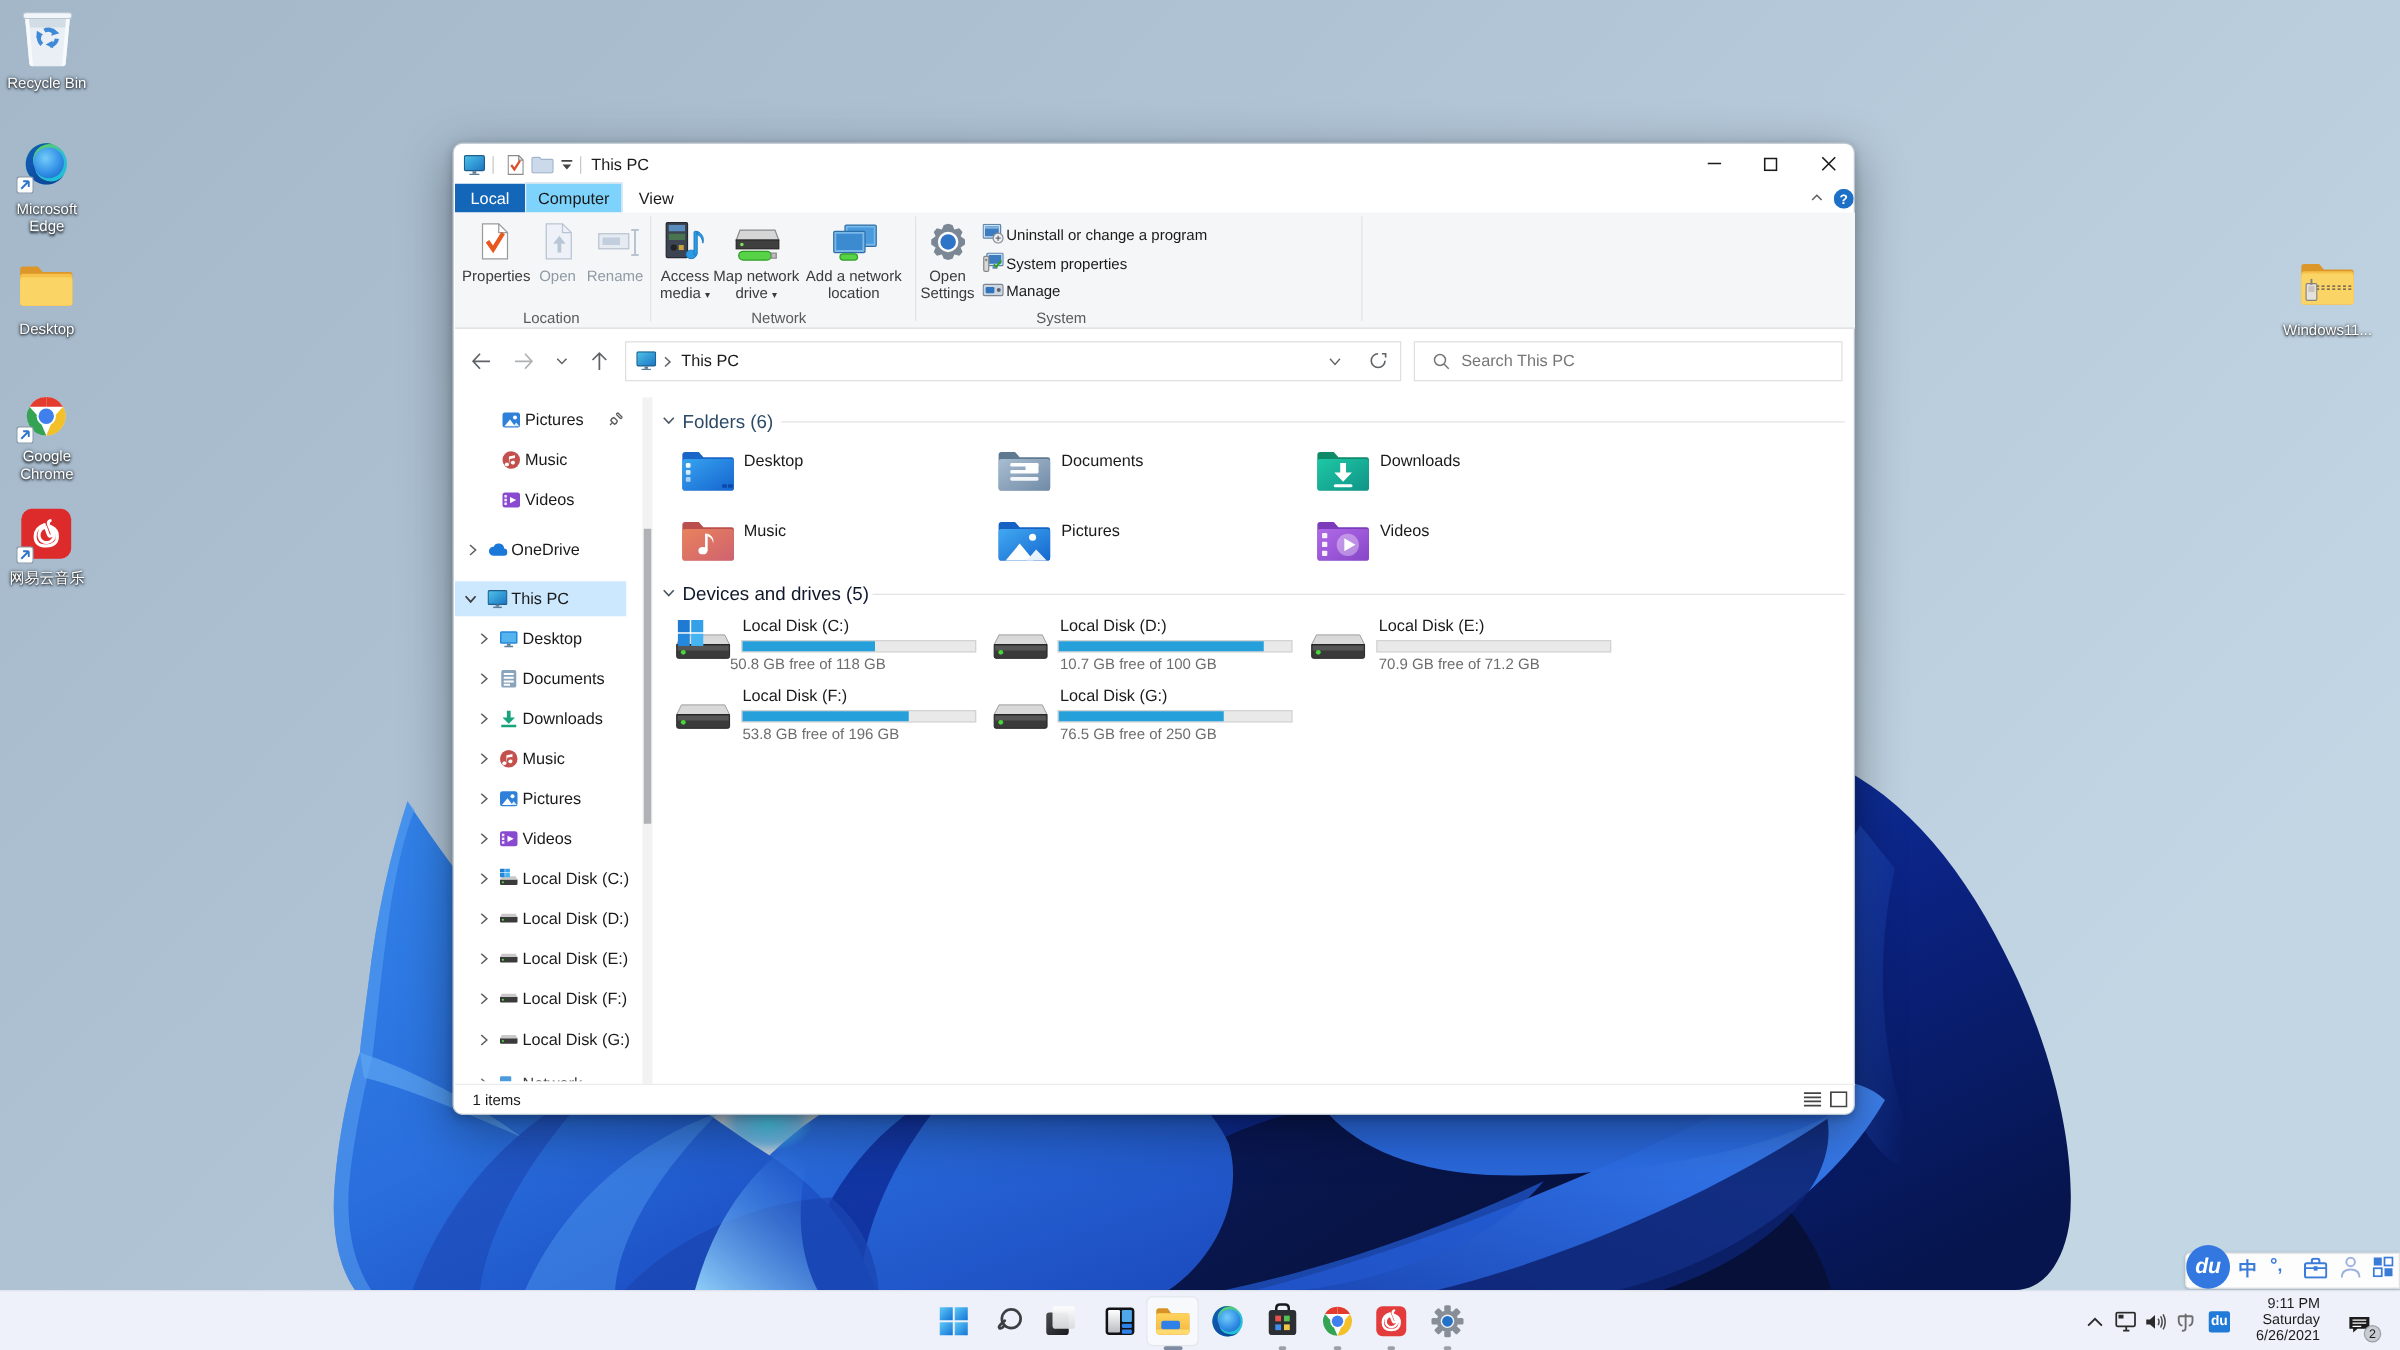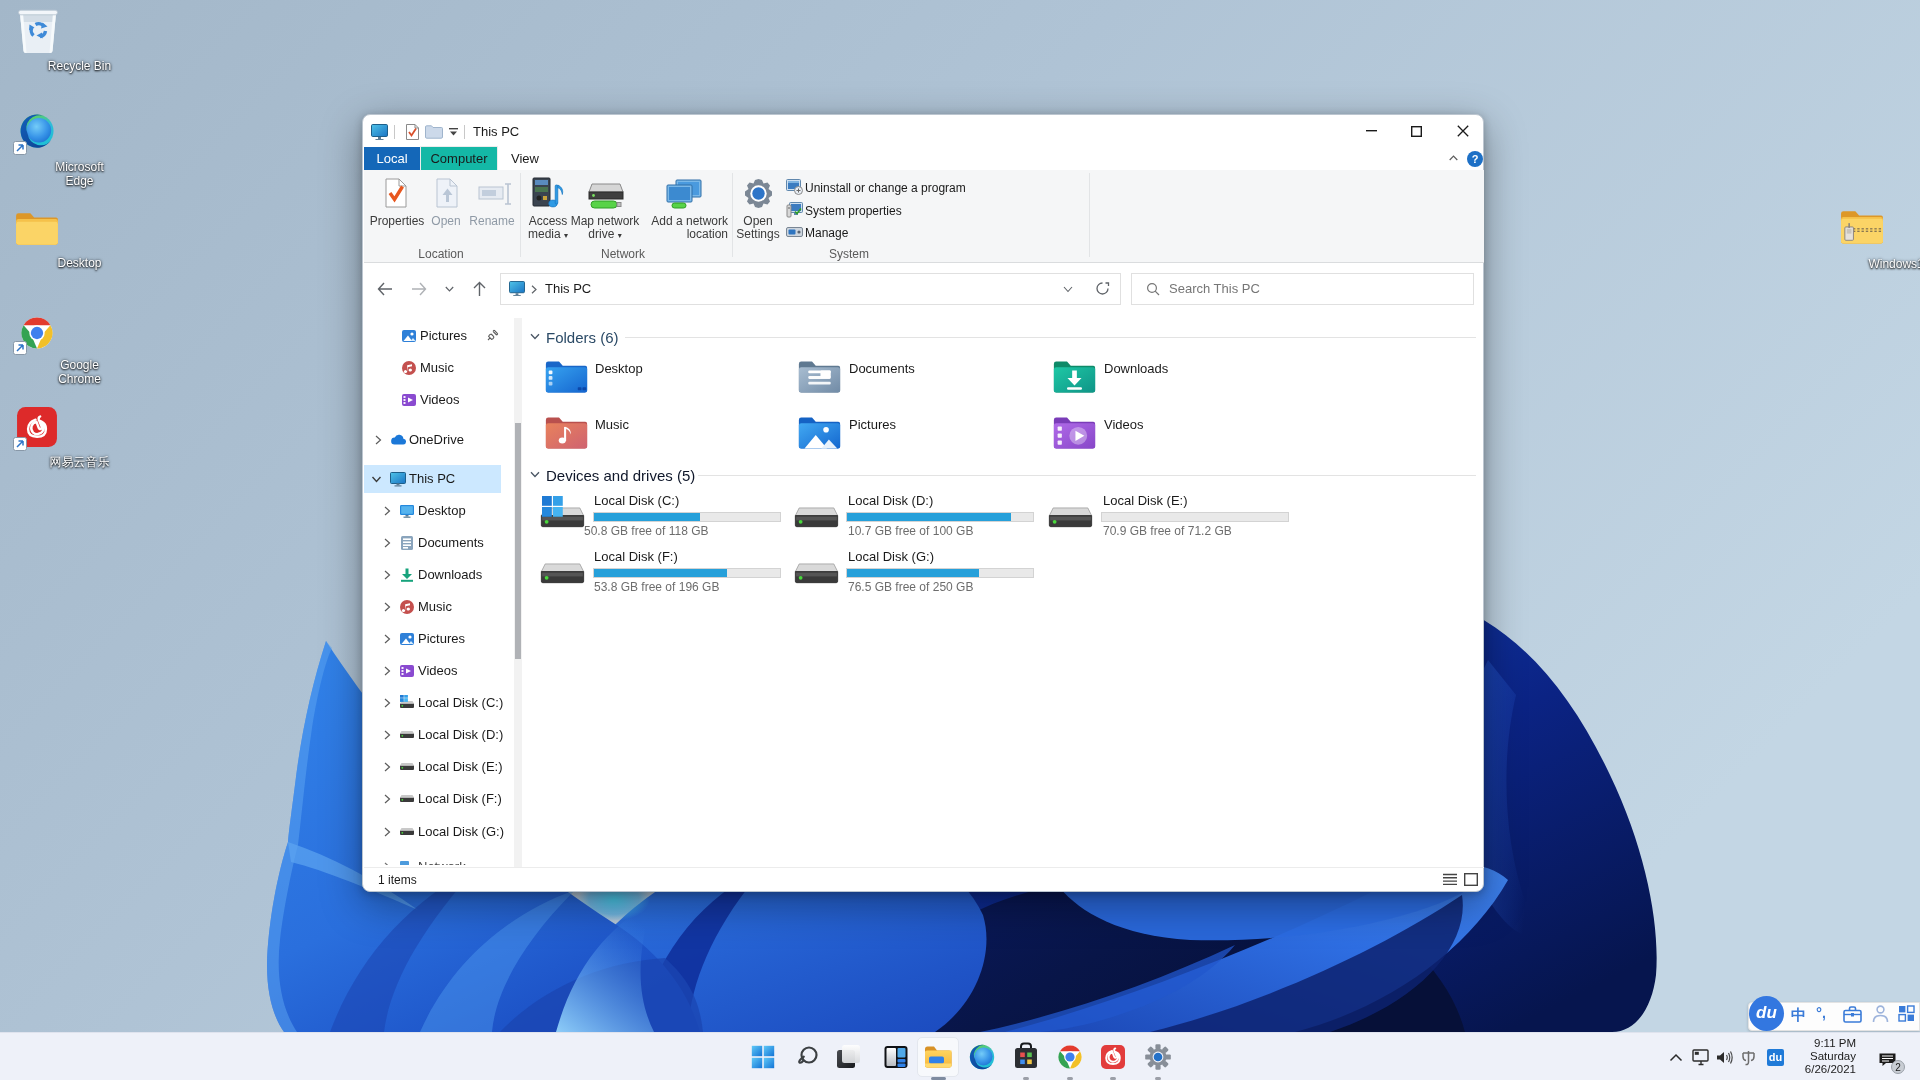--- a/index.html
+++ b/index.html
@@ -1,17 +1,17 @@
 <!DOCTYPE html>
 <html><head><meta charset="utf-8">
 <style>
 html,body{margin:0;padding:0;width:1920px;height:1080px;overflow:hidden;font-family:"Liberation Sans",sans-serif;}
 .abs{position:absolute;}
 #desk{position:relative;width:1920px;height:1080px;overflow:hidden;}
-.dlabel{position:absolute;color:#fff;font-size:12px;text-align:center;text-shadow:0 1px 2px rgba(0,0,0,.95),0 0 3px rgba(0,0,0,.7);line-height:14px;margin-left:42px;}
+.dlabel{position:absolute;color:#fff;font-size:12px;text-align:center;text-shadow:0 1px 2px rgba(0,0,0,.95),0 0 3px rgba(0,0,0,.7);line-height:14px;}
 
 #win{position:absolute;left:362px;top:114px;width:1122px;height:778px;background:#fff;border-radius:8px;box-shadow:0 12px 40px rgba(0,0,0,.38),0 2px 8px rgba(0,0,0,.22);border:1px solid #bcc6d0;box-sizing:border-box;}
 .t12{font-size:12px;color:#1a1a1a;}
 .t13{font-size:13px;color:#1a1a1a;}
 .ribbonsep{position:absolute;top:58px;width:1px;height:84px;background:#e2e4e6;}
 .rbtxt{position:absolute;font-size:12px;color:#3b3b3b;text-align:center;line-height:13px;}
 .grplabel{position:absolute;top:132px;font-size:12px;color:#5a5a5a;text-align:center;width:120px;}
 .sideitem{position:absolute;font-size:13px;color:#1a1a1a;height:28px;line-height:28px;}
 .tile-label{position:absolute;font-size:13px;color:#1a1a1a;}
 .free{position:absolute;font-size:12px;color:#6d6d6d;}
@@ -316,21 +316,21 @@
         <rect width="11" height="1.4" fill="#1a1a1a"></rect>
       </svg>
  <svg class="abs" style="left:1048px;top:11px" width="11" height="11" viewBox="0 0 11 11">
         <rect x="0.7" y="0.7" width="9.6" height="9.6" fill="none" stroke="#1a1a1a" stroke-width="1.4"></rect>
       </svg>
  <svg class="abs" style="left:1094px;top:10px" width="12" height="12" viewBox="0 0 12 12">
         <path d="M0.8 0.8 L11.2 11.2 M11.2 0.8 L0.8 11.2" stroke="#1a1a1a" stroke-width="1.3"></path>
       </svg>
 
  <div class="abs" style="left:1px;top:32px;width:56px;height:23px;background:#1467b8;color:#fff;font-size:13px;text-align:center;line-height:23px;">Local</div>
- <div class="abs" style="left:57px;top:31px;width:78px;height:24px;background:#14b8a6;border:1px solid #ececec;border-bottom:none;box-sizing:border-box;font-size:13px;text-align:center;line-height:23px;color:#1a1a1a;">Computer</div>
+ <div class="abs" style="left:57px;top:31px;width:78px;height:24px;background:#7dd3fc;border:1px solid #ececec;border-bottom:none;box-sizing:border-box;font-size:13px;text-align:center;line-height:23px;color:#1a1a1a;">Computer</div>
  <div class="abs" style="left:135px;top:32px;width:54px;height:23px;font-size:13px;text-align:center;line-height:23px;color:#1a1a1a;">View</div>
  <svg class="abs" style="left:1086px;top:40px" width="9" height="6" viewBox="0 0 9 6">
         <path d="M0.7 5 L4.5 1.2 L8.3 5" fill="none" stroke="#5c5c5c" stroke-width="1.2"></path>
       </svg>
  <svg class="abs" style="left:1104px;top:36px" width="16" height="16" viewBox="0 0 16 16">
         <circle cx="8" cy="8" r="8" fill="#1d70c6"></circle>
         <text x="8" y="12" font-size="11" font-weight="bold" fill="#fff" text-anchor="middle" font-family="Liberation Sans">?</text>
       </svg>
 
  <div class="abs" style="left:1px;top:55px;width:1120px;height:92px;background:#f5f6f7;border-bottom:1px solid #dadcde;box-sizing:content-box;"></div>
@@ -382,21 +382,21 @@
  </svg>
  <div class="rbtxt" style="left:202px;top:100px;width:80px;">Map network<br>drive <span style="font-size:8px;">▾</span></div>
 
  <svg class="abs" style="left:303px;top:64px" width="36" height="30" viewBox="0 0 36 30">
   <rect x="10" y="1" width="25" height="17" rx="1" fill="#7ab8e8" stroke="#2f6fa8"></rect>
   <rect x="12" y="3" width="21" height="13" fill="#4a9ade"></rect>
   <rect x="1" y="6" width="25" height="17" rx="1" fill="#7ab8e8" stroke="#2f6fa8"></rect>
   <rect x="3" y="8" width="21" height="13" fill="#3c8ad0"></rect>
   <rect x="6" y="24" width="14" height="5" rx="2.5" fill="#58d348" stroke="#2f9e26"></rect>
  </svg>
- <div class="rbtxt" style="left:275px;top:100px;width:90px;text-align:right;">Add a network<br>location</div>
+ <div class="rbtxt" style="left:275px;top:100px;width:90px;">Add a network<br>location</div>
 
  <svg class="abs" style="left:379px;top:62px" width="33" height="33" viewBox="0 0 33 33">
   <path d="M16.5 2 L20 3 L21.5 6.5 L25.5 5.5 L28 8.5 L26.5 12 L30 14.5 L30 18.5 L26.5 21 L28 24.5 L25.5 27.5 L21.5 26.5 L20 30 L16.5 31 L13 30 L11.5 26.5 L7.5 27.5 L5 24.5 L6.5 21 L3 18.5 L3 14.5 L6.5 12 L5 8.5 L7.5 5.5 L11.5 6.5 L13 3 Z" fill="#7b8795"></path>
   <circle cx="16.5" cy="16.5" r="8.2" fill="#fff"></circle>
   <circle cx="16.5" cy="16.5" r="6.2" fill="#2e75c8"></circle>
  </svg>
  <div class="rbtxt" style="left:365px;top:100px;width:60px;">Open<br>Settings</div>
 
  <svg class="abs" style="left:423px;top:64px" width="17" height="16" viewBox="0 0 17 16">
   <rect x="0.5" y="0.5" width="14" height="11" rx="1" fill="#cfe0f0" stroke="#5f87ad"></rect>

